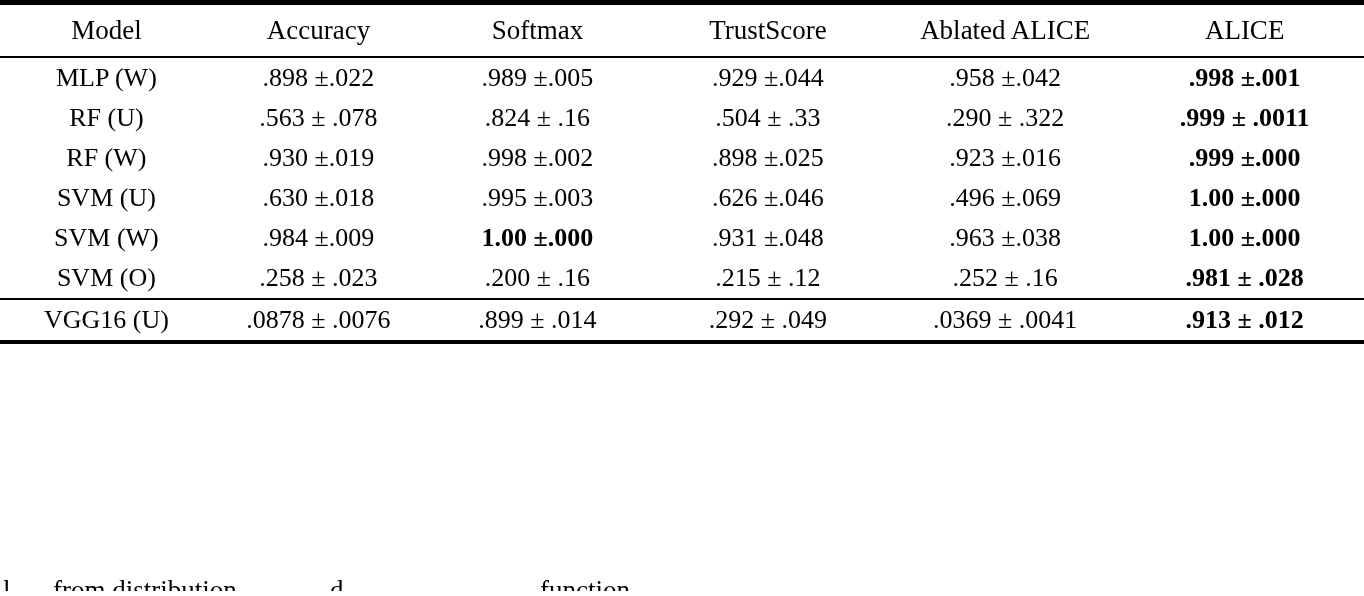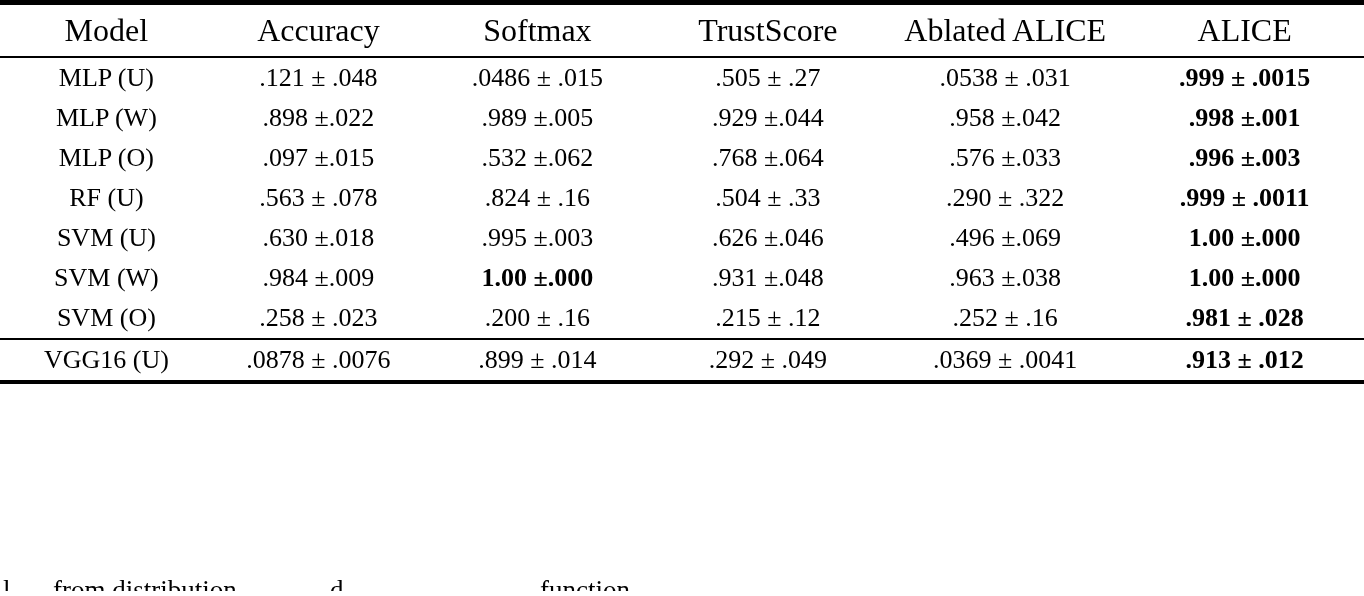--- a/index.html
+++ b/index.html
@@ -27,21 +27,21 @@
     border-bottom: 4px solid #000;
   }
   table.results col.c1 { width: 15.6%; }
   table.results col.c2 { width: 15.5%; }
   table.results col.c3 { width: 16.6%; }
   table.results col.c4 { width: 17.2%; }
   table.results col.c5 { width: 17.6%; }
   table.results col.c6 { width: 17.5%; }
   table.results th {
     font-weight: 400;
-    font-size: 32px;
+    font-size: 27px;
     height: 51px;
     text-align: center;
     vertical-align: middle;
     padding: 0;
     border-bottom: 2px solid #000;
     white-space: nowrap;
   }
   table.results td {
     font-size: 26px;
     height: 40px;
@@ -89,50 +89,42 @@
         <th data-name="column-header-model">Model</th>
         <th data-name="column-header-accuracy">Accuracy</th>
         <th data-name="column-header-softmax">Softmax</th>
         <th data-name="column-header-trustscore">TrustScore</th>
         <th data-name="column-header-ablated-alice">Ablated ALICE</th>
         <th data-name="column-header-alice">ALICE</th>
       </tr>
     </thead>
     <tbody data-name="tbody-main">
         <tr data-name="table-row">
-          <td data-name="model-cell">MLP (U)</td>
-          <td data-name="value-cell">.121 ± .048</td>
-          <td data-name="value-cell">.0486 ± .015</td>
-          <td data-name="value-cell">.505 ± .27</td>
-          <td data-name="value-cell">.0538 ± .031</td>
-          <td data-name="value-cell" class="bold">.999 ± .0015</td>
-        </tr>
-        <tr data-name="table-row">
           <td data-name="model-cell">MLP (W)</td>
           <td data-name="value-cell">.898 ±.022</td>
           <td data-name="value-cell">.989 ±.005</td>
           <td data-name="value-cell">.929 ±.044</td>
           <td data-name="value-cell">.958 ±.042</td>
           <td data-name="value-cell" class="bold">.998 ±.001</td>
         </tr>
         <tr data-name="table-row">
-          <td data-name="model-cell">MLP (O)</td>
-          <td data-name="value-cell">.097 ±.015</td>
-          <td data-name="value-cell">.532 ±.062</td>
-          <td data-name="value-cell">.768 ±.064</td>
-          <td data-name="value-cell">.576 ±.033</td>
-          <td data-name="value-cell" class="bold">.996 ±.003</td>
-        </tr>
-        <tr data-name="table-row">
           <td data-name="model-cell">RF (U)</td>
           <td data-name="value-cell">.563 ± .078</td>
           <td data-name="value-cell">.824 ± .16</td>
           <td data-name="value-cell">.504 ± .33</td>
           <td data-name="value-cell">.290 ± .322</td>
           <td data-name="value-cell" class="bold">.999 ± .0011</td>
+        </tr>
+        <tr data-name="table-row">
+          <td data-name="model-cell">RF (W)</td>
+          <td data-name="value-cell">.930 ±.019</td>
+          <td data-name="value-cell">.998 ±.002</td>
+          <td data-name="value-cell">.898 ±.025</td>
+          <td data-name="value-cell">.923 ±.016</td>
+          <td data-name="value-cell" class="bold">.999 ±.000</td>
         </tr>
         <tr data-name="table-row">
           <td data-name="model-cell">SVM (U)</td>
           <td data-name="value-cell">.630 ±.018</td>
           <td data-name="value-cell">.995 ±.003</td>
           <td data-name="value-cell">.626 ±.046</td>
           <td data-name="value-cell">.496 ±.069</td>
           <td data-name="value-cell" class="bold">1.00 ±.000</td>
         </tr>
         <tr data-name="table-row">

